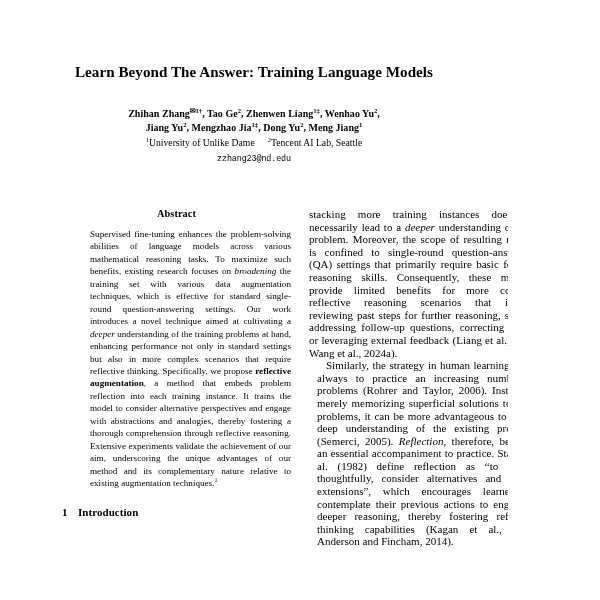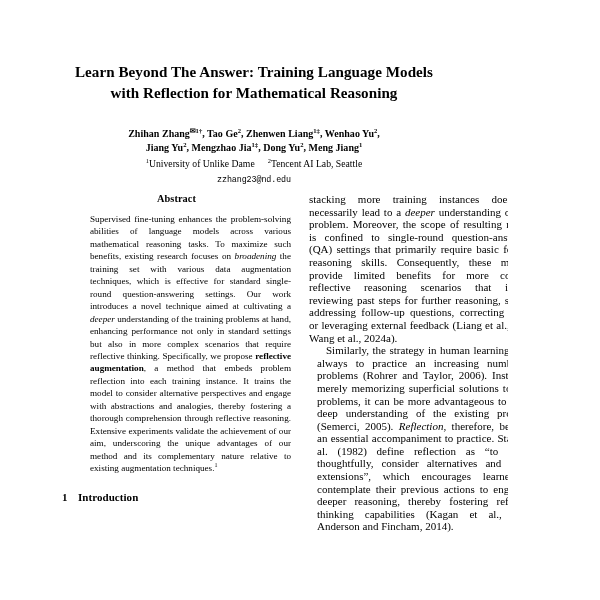--- a/index.html
+++ b/index.html
@@ -65,21 +65,21 @@
   .env-icon {
     font-size: 0.72em;
     vertical-align: super;
     line-height: 0;
     letter-spacing: -0.3px;
   }
 
   
   #columns {
     position: absolute;
-    top: 193px;
+    top: 208px;
     left: 0;
     width: 600px;
     display: flex;
     justify-content: center;
     gap: 18px;
   }
   .column {
     width: 229px;
   }
 
@@ -132,21 +132,20 @@
   .bd { font-weight: bold; }
 </style>
 </head>
 <body>
 
 <div id="page">
 
   <div id="title-block">
     <h1 class="paper-title">
       <span class="title-line">Learn Beyond The Answer: Training Language Models</span>
-      <span class="title-line">with Reflection for Mathematical Reasoning</span>
     </h1>
   </div>
 
   <div id="authors-block">
     <div class="author-line" id="author-line-1"><span>Zhihan Zhang</span><span class="env-icon">✉</span><sup>1†</sup><span>, </span><span>Tao Ge</span><sup>2</sup><span>, </span><span>Zhenwen Liang</span><sup>1‡</sup><span>, </span><span>Wenhao Yu</span><sup>2</sup><span>,</span></div>
     <div class="author-line" id="author-line-2"><span>Jiang Yu</span><sup>2</sup><span>, </span><span>Mengzhao Jia</span><sup>1‡</sup><span>, </span><span>Dong Yu</span><sup>2</sup><span>, </span><span>Meng Jiang</span><sup>1</sup></div>
     <div class="affil-line">
       <sup>1</sup><span>University of Unlike Dame</span><span class="affil-gap"></span><sup>2</sup><span>Tencent AI Lab, Seattle</span>
     </div>
     <div class="email-line">zzhang23@nd.edu</div>

